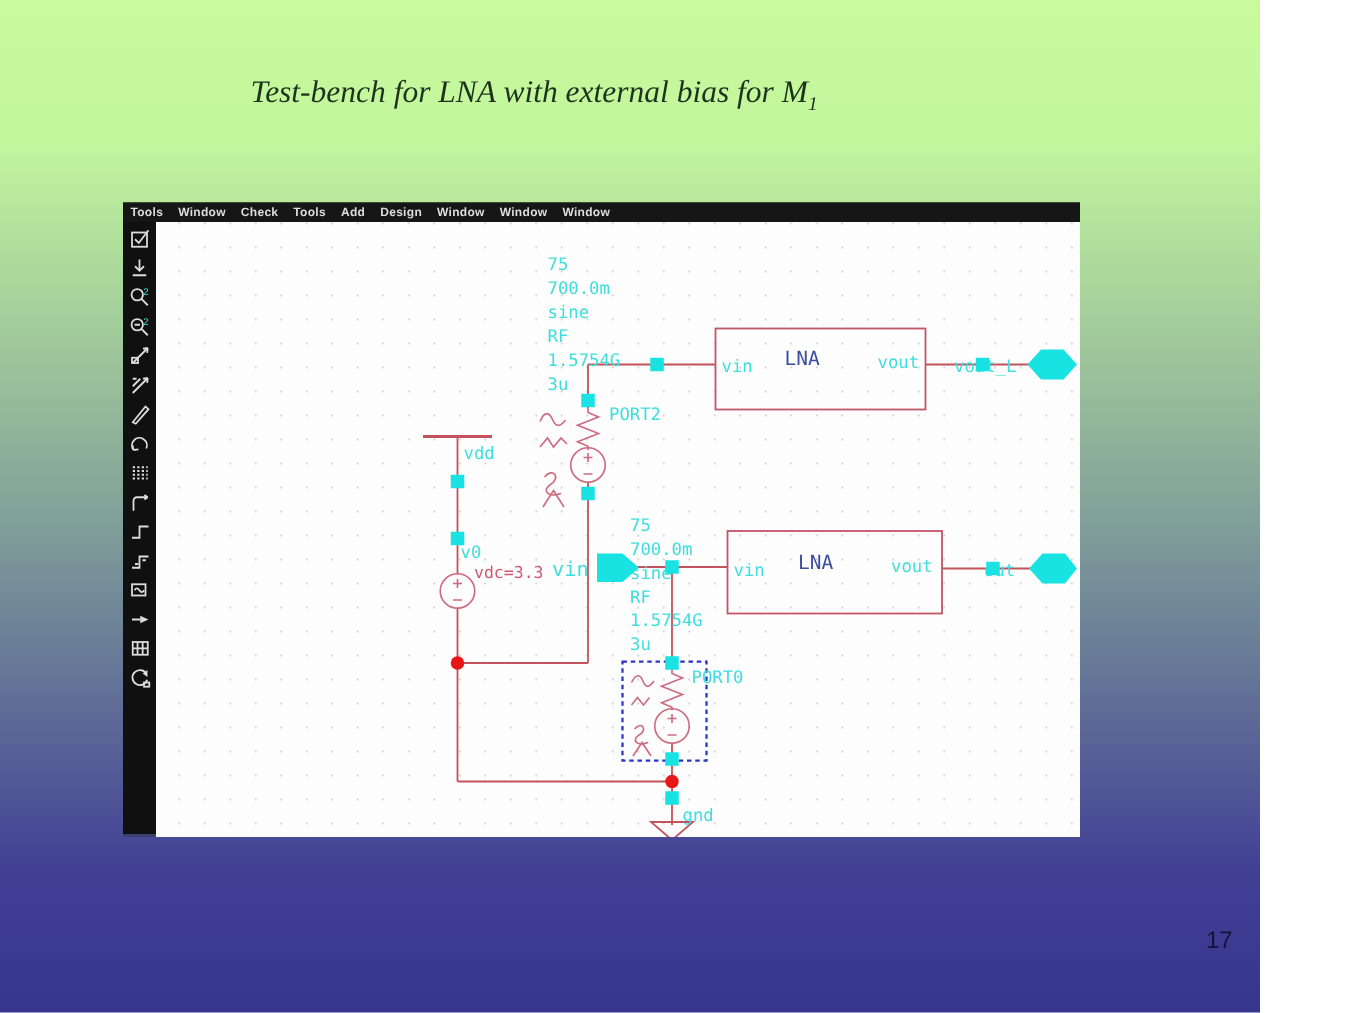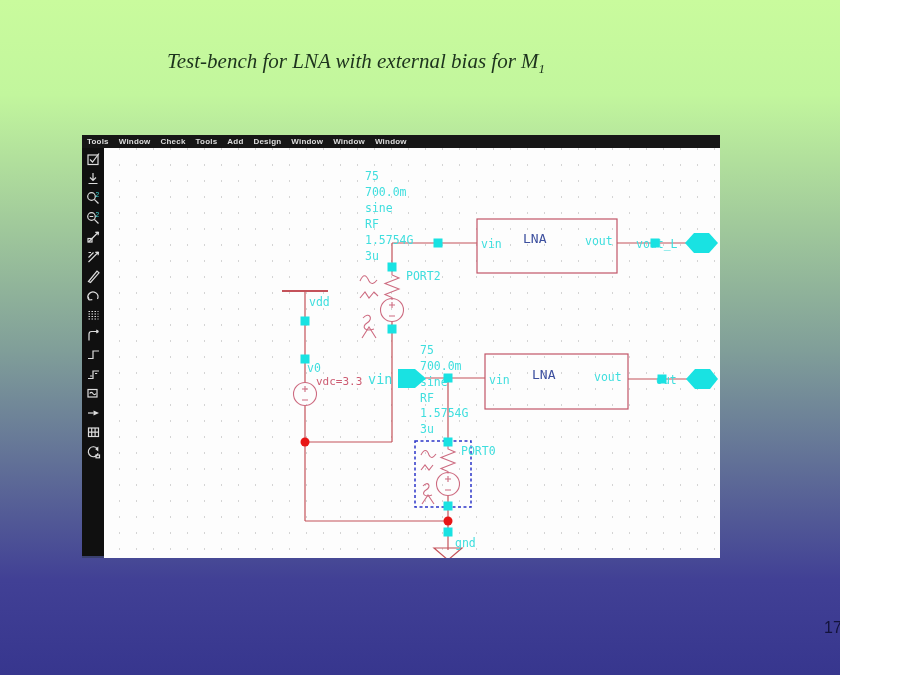--- a/index.html
+++ b/index.html
@@ -2,21 +2,21 @@
 <html><head>
 <meta charset="utf-8">
 <style>
   html,body{margin:0;padding:0;}
   #slide{position:relative;width:840px;height:675px;overflow:hidden;
     background:linear-gradient(180deg,#c9fb9d 0%,#c2f69d 14%,#809e99 52%,#414095 86%,#37368e 100%);
     font-family:"Liberation Sans",sans-serif;text-align:right;}
   #title{position:absolute;left:167px;top:49px;font-family:"Liberation Serif",serif;
     font-style:italic;font-size:21px;color:#1d331d;white-space:nowrap;}
   #title sub{font-size:13px;}
-  #pagenum{position:absolute;left:824px;top:619px;font-size:16px;color:#13133a;}
+  #pagenum{position:absolute;left:804px;top:619px;font-size:16px;color:#13133a;}
   
   #cadwin{position:absolute;left:82px;top:135px;width:638px;height:423px;
     border-bottom:2px solid #3a406f;box-sizing:border-box;background:#101010;}
   #menubar{position:absolute;left:0;top:0;width:638px;height:13px;background:#161616;
     display:flex;align-items:center;gap:10px;padding-left:5px;box-sizing:border-box;}
   .menu-item{font-size:8px;font-weight:bold;color:#dddddd;letter-spacing:0.2px;white-space:nowrap;}
   #toolbar{position:absolute;left:0;top:13px;width:22px;height:408px;background:#101010;
     display:flex;flex-direction:column;align-items:center;padding-top:3px;box-sizing:border-box;gap:3.5px;}
   .tbicon{width:17px;height:16px;flex:0 0 auto;}
   .tbicon svg{display:block;}

